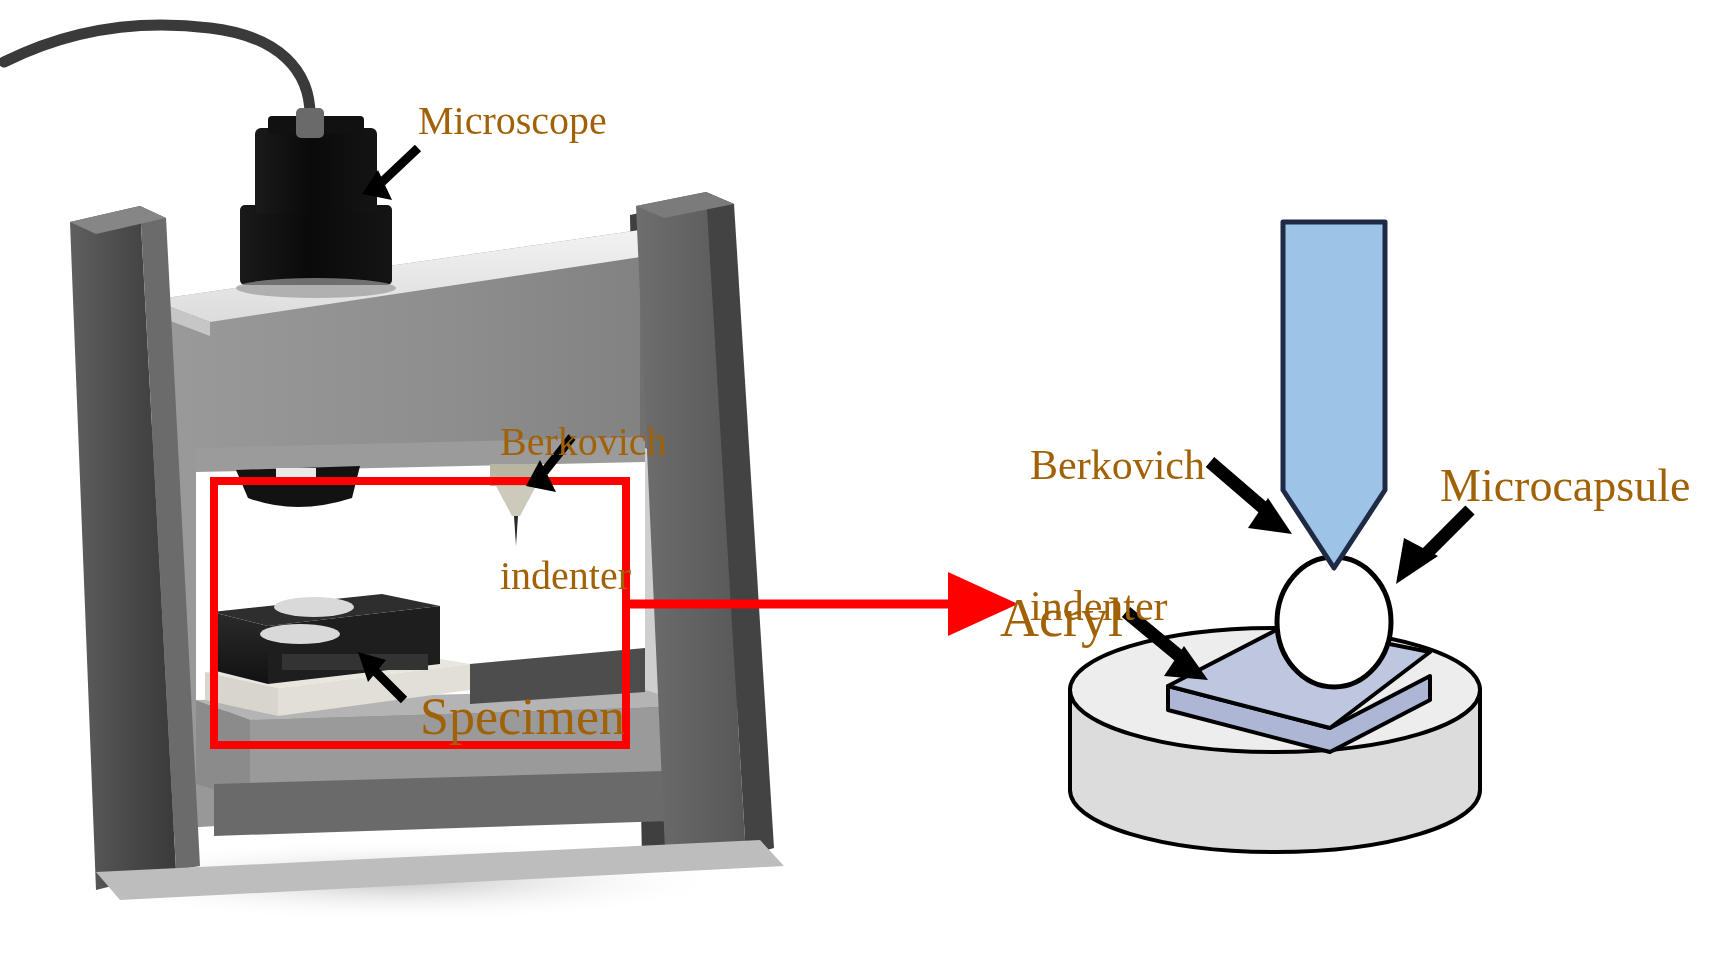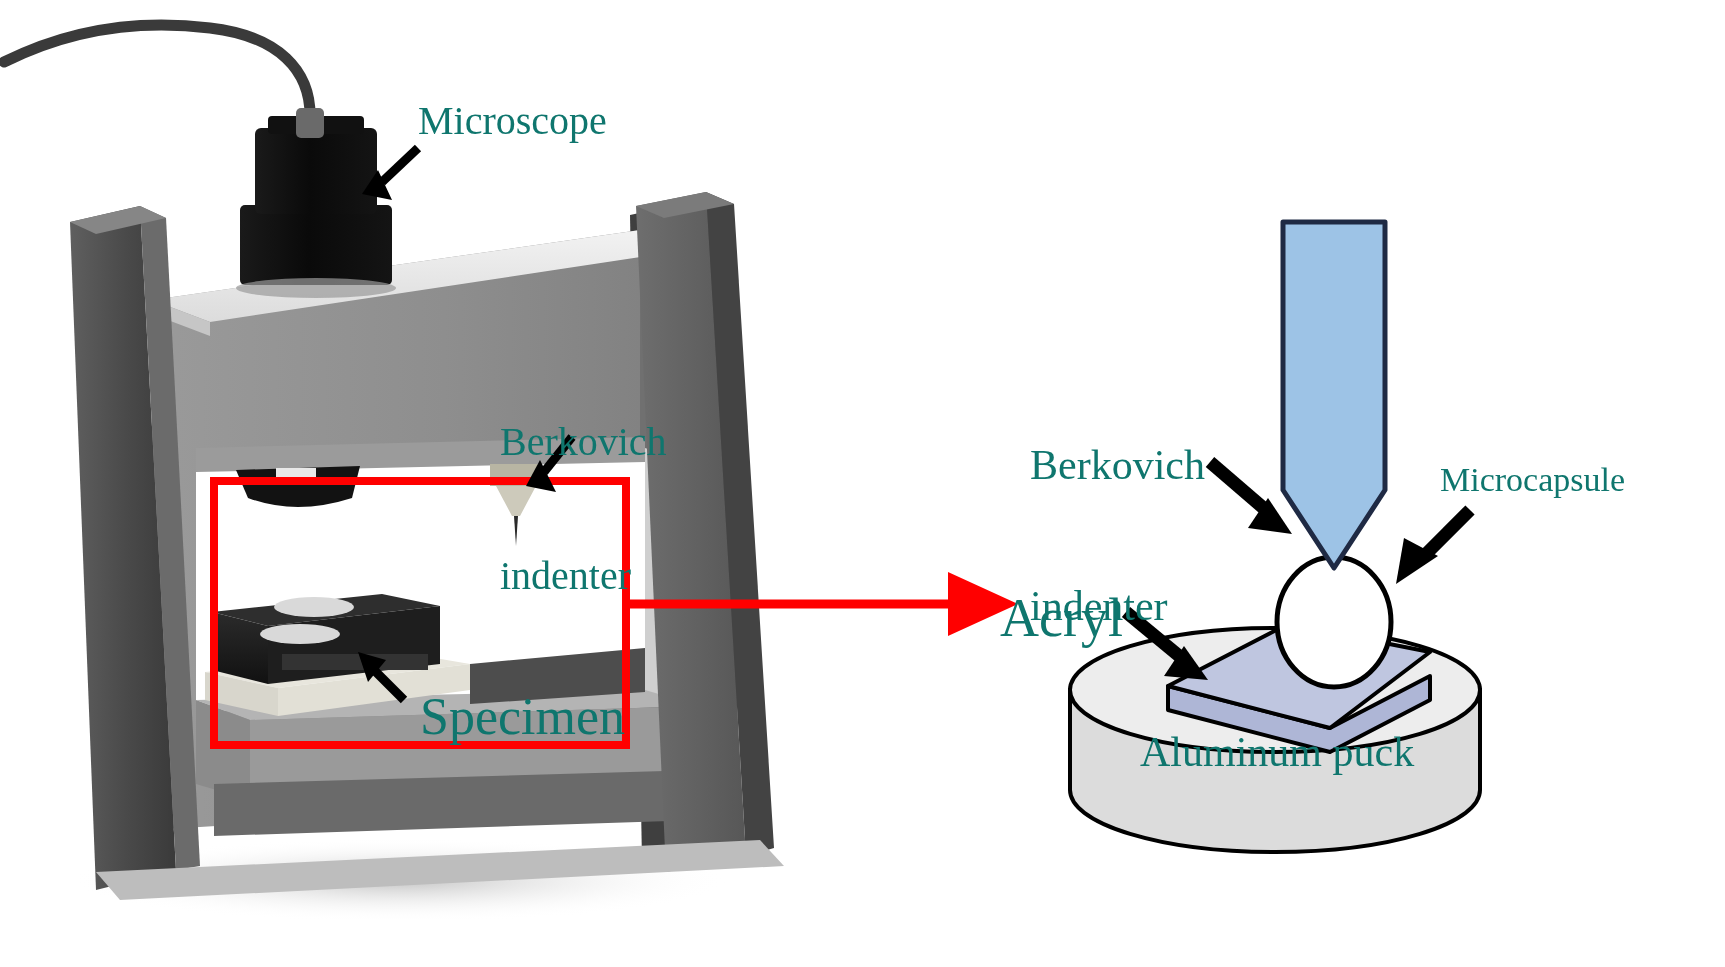--- a/index.html
+++ b/index.html
@@ -16,21 +16,21 @@
     font-family: "Liberation Serif", "DejaVu Serif", serif;
   }
   .layer {
     position: absolute;
     inset: 0;
     width: 100%;
     height: 100%;
   }
   .lbl {
     position: absolute;
-    color: #0f766e;
+    color: #a16207;
     font-family: "Liberation Serif", "DejaVu Serif", serif;
     white-space: pre;
     line-height: 1.05;
     letter-spacing: 0px;
   }
   .lbl-2line { line-height: 1.12; }
 </style>
 </head>
 <body>
 
@@ -199,19 +199,18 @@
     <div>indenter</div>
   </div>
 
   <div class="lbl" style="left:420px; top:690px; font-size:52px;">Specimen</div>
 
   <div class="lbl lbl-2line" style="left:1030px; top:348px; font-size:42px; text-align:left;">
     <div>Berkovich</div>
     <div>indenter</div>
   </div>
 
-  <div class="lbl" style="left:1440px; top:462px; font-size:34px;">Microcapsule</div>
+  <div class="lbl" style="left:1440px; top:462px; font-size:46px;">Microcapsule</div>
 
   <div class="lbl" style="left:1000px; top:590px; font-size:54px;">Acryl</div>
 
-  <div class="lbl" style="left:1140px; top:730px; font-size:42px;">Aluminum puck</div>
 
 </div>
 
 </body></html>

